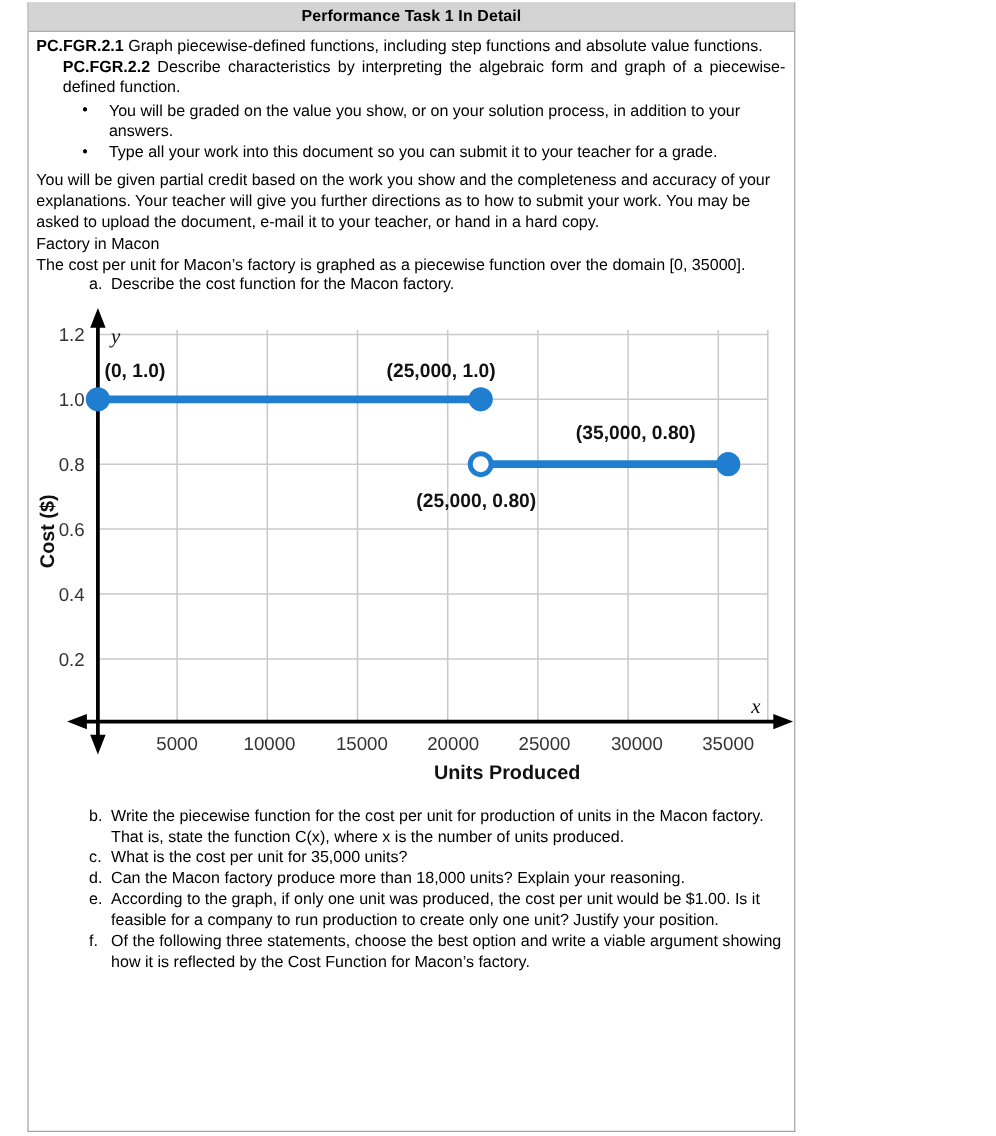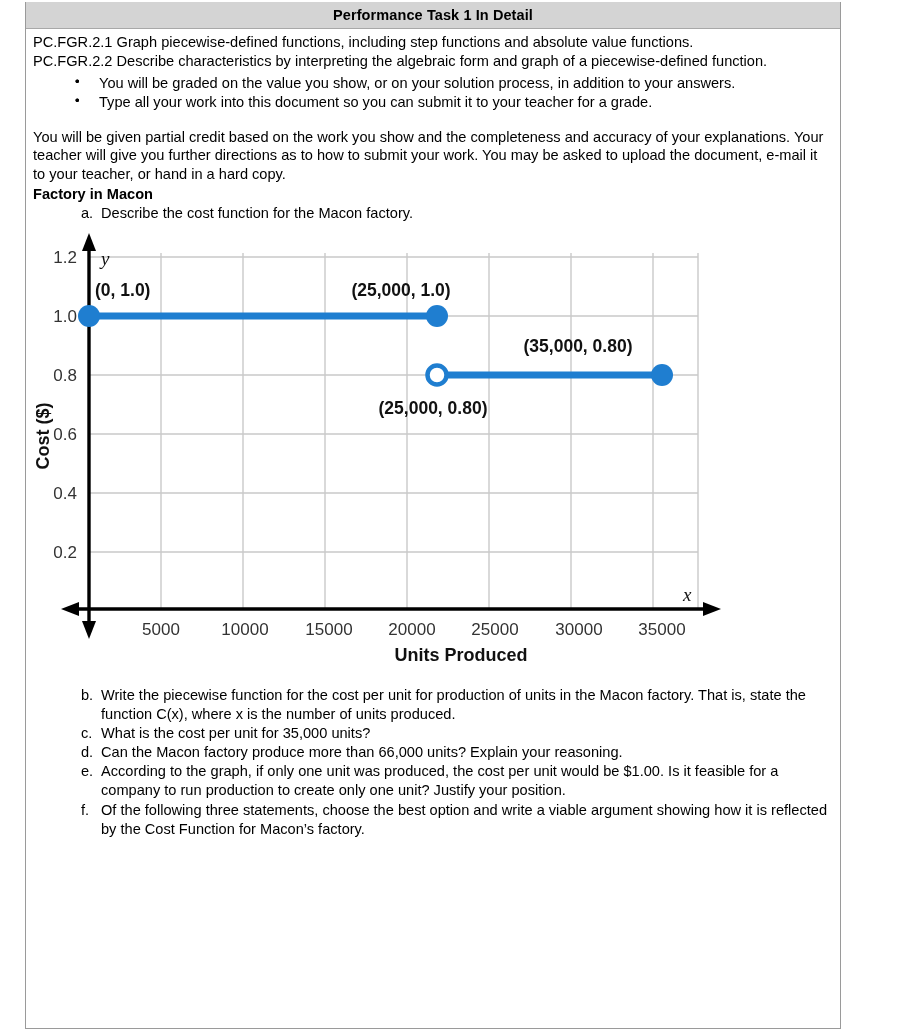--- a/index.html
+++ b/index.html
@@ -13,21 +13,21 @@
     font-family: "Liberation Sans", sans-serif;
     color: #000000;
     overflow: hidden;
     position: relative;
   }
 
   #page {
     position: absolute;
     left: 25px;
     top: 2px;
-    width: 816px;
+    width: 698px;
     height: 1027px;
     border: 1px solid #9a9a9a;
     border-top: none;
     box-sizing: border-box;
     background: #ffffff;
   }
 
   .title-bar {
     height: 26px;
     background: #d4d4d4;
@@ -47,43 +47,44 @@
     font-size: 14.6px;
     line-height: 1.29;
   }
 
   .std-line {
     margin: 0 0 0 0;
   }
   .std-line.justified {
     text-align: justify;
     text-align-last: left;
-  }
-  .std-code { font-weight: normal; }
+    margin-left: 24px;
+  }
+  .std-code { font-weight: bold; }
 
   ul.bullets {
     list-style: none;
     margin: 3px 0 0 0;
     padding: 0;
   }
   ul.bullets li {
     position: relative;
     padding-left: 66px;
     margin-bottom: 0px;
     line-height: 1.3;
   }
   ul.bullets li .bullet-dot {
     position: absolute;
     left: 42px;
     top: 0px;
     font-size: 13px;
   }
 
-  .para-block { margin-top: 16px; }
-  .bold-head { font-weight: bold; margin-top: 1px; }
+  .para-block { margin-top: 6px; }
+  .bold-head { font-weight: normal; margin-top: 1px; }
 
   ol.alpha {
     list-style: none;
     margin: 0;
     padding: 0;
   }
   ol.alpha > li {
     position: relative;
     padding-left: 68px;
     line-height: 1.31;
@@ -169,20 +170,21 @@
       <li>
         <span class="bullet-dot">•</span>
         <span>Type all your work into this document so you can submit it to your teacher for a grade.</span>
       </li>
     </ul>
 
     <div class="std-line para-block">You will be given partial credit based on the work you show and the completeness and accuracy of your explanations. Your teacher will give you further directions as to how to submit your work. You may be asked to upload the document, e-mail it to your teacher, or hand in a hard copy.</div>
 
     <div class="bold-head">Factory in Macon</div>
 
+    <div class="std-line">The cost per unit for Macon’s factory is graphed as a piecewise function over the domain [0, 35000].</div>
 
     <ol class="alpha">
       <li>
         <span class="marker">a.</span>
         <span>Describe the cost function for the Macon factory.</span>
       </li>
     </ol>
 
     <div class="chart-wrap">
       <svg class="chart-svg" width="860" height="455" viewBox="0 0 860 455">
@@ -270,21 +272,21 @@
       <li>
         <span class="marker">b.</span>
         <span>Write the piecewise function for the cost per unit for production of units in the Macon factory. That is, state the function C(x), where x is the number of units produced.</span>
       </li>
       <li>
         <span class="marker">c.</span>
         <span>What is the cost per unit for 35,000 units?</span>
       </li>
       <li>
         <span class="marker">d.</span>
-        <span>Can the Macon factory produce more than 66,000 units? Explain your reasoning.</span>
+        <span>Can the Macon factory produce more than 18,000 units? Explain your reasoning.</span>
       </li>
       <li>
         <span class="marker">e.</span>
         <span>According to the graph, if only one unit was produced, the cost per unit would be $1.00. Is it feasible for a company to run production to create only one unit? Justify your position.</span>
       </li>
       <li>
         <span class="marker">f.</span>
         <span>Of the following three statements, choose the best option and write a viable argument showing how it is reflected by the Cost Function for Macon’s factory.</span>
       </li>
     </ol>

